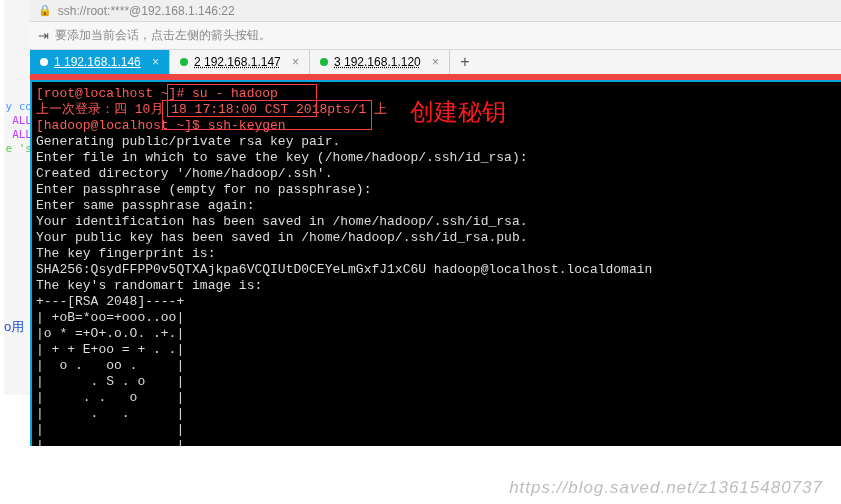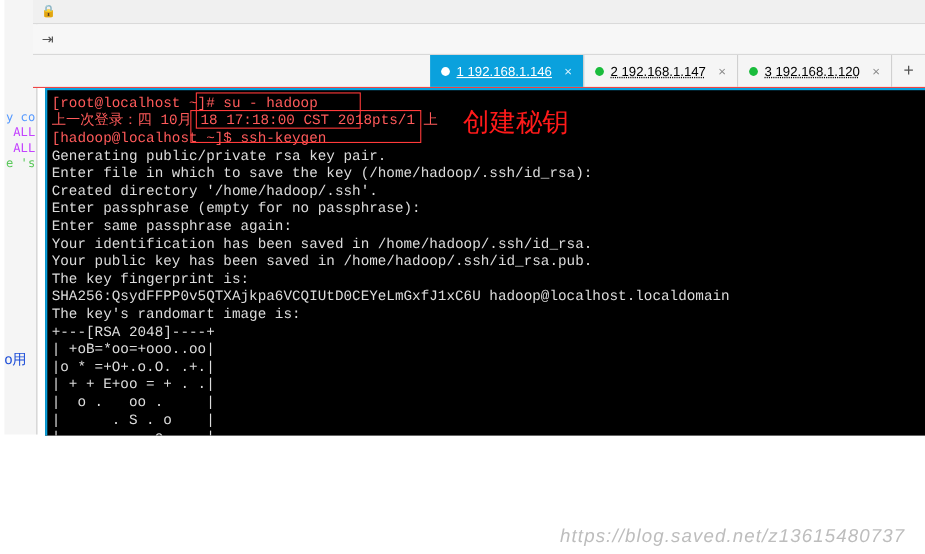--- a/index.html
+++ b/index.html
@@ -8,31 +8,31 @@
   .left-gutter .partial { position: absolute; top: 100px; left: 0; width: 30px; font-size: 11px; line-height: 14px; color: #00bfff; font-family: Consolas, monospace; text-align: right; padding-right: 2px; }
   .left-gutter .partial .y { color: #5599ff; }
   .left-gutter .partial .m { color: #c342ff; }
   .left-gutter .partial .g { color: #5cc95c; }
   .left-gutter .cn { position: absolute; top: 318px; left: 0; font-size: 13px; color: #1d4ed8; }
   .main { position: absolute; left: 30px; top: 0; right: 0; bottom: 0; }
   .addr-bar { height: 22px; background: #f0f0f0; border-bottom: 1px solid #d8d8d8; display: flex; align-items: center; padding: 0 8px; font-size: 12px; color: #888; gap: 6px; }
   .addr-bar .lock { font-size: 11px; }
   .info-bar { height: 28px; background: #f7f7f7; border-bottom: 1px solid #d8d8d8; display: flex; align-items: center; padding: 0 8px; font-size: 12px; color: #888; gap: 6px; }
   .info-bar .arrow { font-size: 13px; color: #555; }
-  .tabstrip { height: 30px; background: #f5f5f5; display: flex; align-items: stretch; border-bottom: 1px solid #ef4444; justify-content: flex-end; }
+  .tabstrip { height: 30px; background: #f5f5f5; display: flex; align-items: stretch; border-bottom: 6px solid #ef4444; }
   .tab { display: flex; align-items: center; padding: 0 10px; gap: 6px; font-size: 12px; border-right: 1px solid #d0d0d0; cursor: pointer; min-width: 140px; position: relative; }
   .tab.active { background: #0aa1dd; color: #fff; }
   .tab .dot { width: 8px; height: 8px; border-radius: 50%; background: #1abc3c; display: inline-block; }
   .tab.active .dot { background: #fff; }
   .tab .label { text-decoration: underline; text-decoration-style: dotted; }
   .tab.active .label { text-decoration: underline; }
   .tab .close { margin-left: auto; font-size: 12px; color: #888; }
   .tab.active .close { color: #d9f3ff; }
   .addtab { width: 30px; display: flex; align-items: center; justify-content: center; color: #555; font-size: 16px; cursor: pointer; }
-  .term { background: #000; color: #dcdcdc; font-family: Consolas, "Courier New", monospace; font-size: 13px; line-height: 16px; padding: 4px 4px; height: 316px; overflow: hidden; white-space: pre; position: relative; border-left: 2px solid #0aa1dd; border-top: 2px solid #0aa1dd; margin-left: 11px;}
+  .term { background: #000; color: #dcdcdc; font-family: Consolas, "Courier New", monospace; font-size: 13px; line-height: 16px; padding: 4px 4px; height: 366px; overflow: hidden; white-space: pre; position: relative; border-left: 2px solid #0aa1dd; border-top: 2px solid #0aa1dd;}
   .term .red { color: #ff5a5a; }
   .redbox1 { position: absolute; border: 1px solid #ff3a3a; }
   .redlabel { position: absolute; color: #ff1a1a; font-size: 24px; font-family: "Microsoft YaHei"; }
   .watermark { position: absolute; right: 18px; bottom: 6px; color: #bdbdbd; font-size: 17px; font-style: italic; letter-spacing: 1px; }
 </style>
 </head>
 <body>
 
 <div class="left-gutter">
   <div class="partial">
@@ -41,24 +41,26 @@
     <span class="m">ALL</span><br>
     <span class="g">e 's</span>
   </div>
   <div class="cn">o用</div>
 </div>
 
 <div class="main">
 
   <div class="addr-bar">
     <span class="lock">🔒</span>
+    <span>ssh://root:****@192.168.1.146:22</span>
   </div>
 
   <div class="info-bar">
     <span class="arrow">⇥</span>
+    <span>要添加当前会话，点击左侧的箭头按钮。</span>
   </div>
 
   <div class="tabstrip">
     <div class="tab active">
       <span class="dot"></span>
       <span class="label">1 192.168.1.146</span>
       <span class="close">×</span>
     </div>
     <div class="tab">
       <span class="dot"></span>

